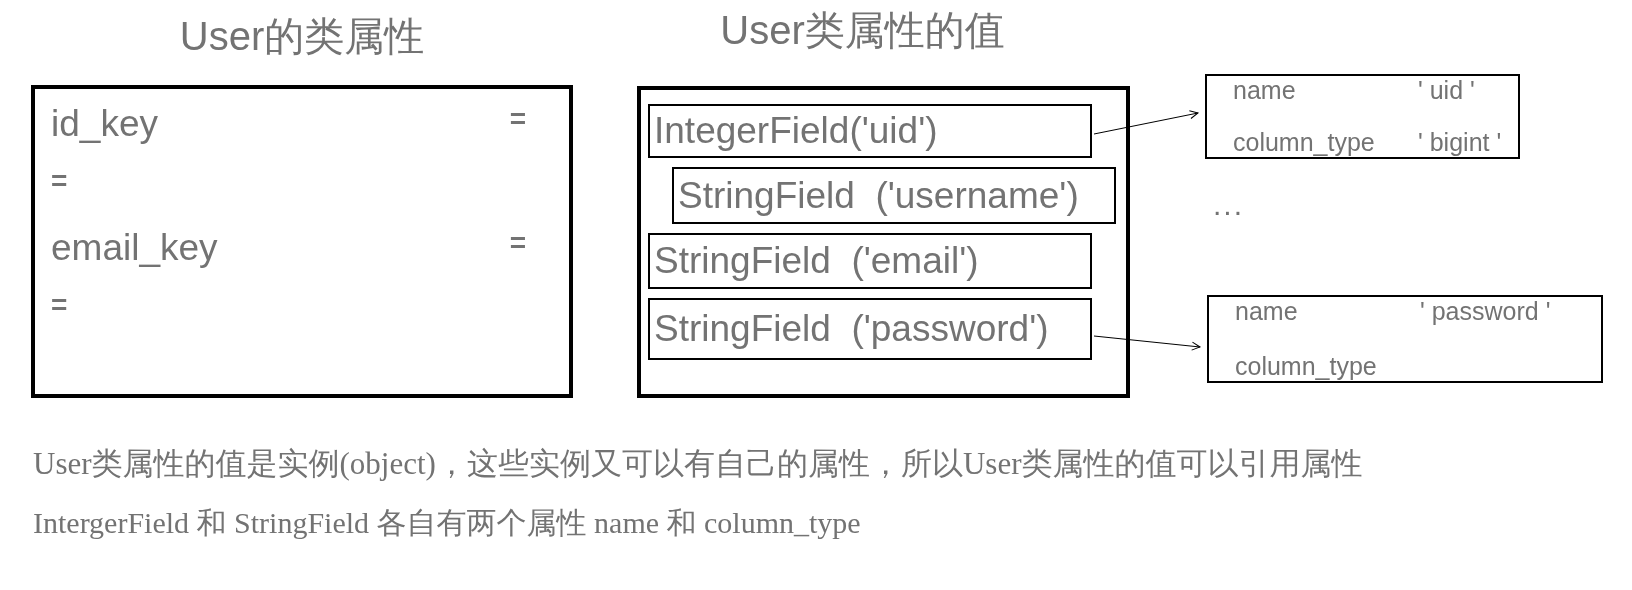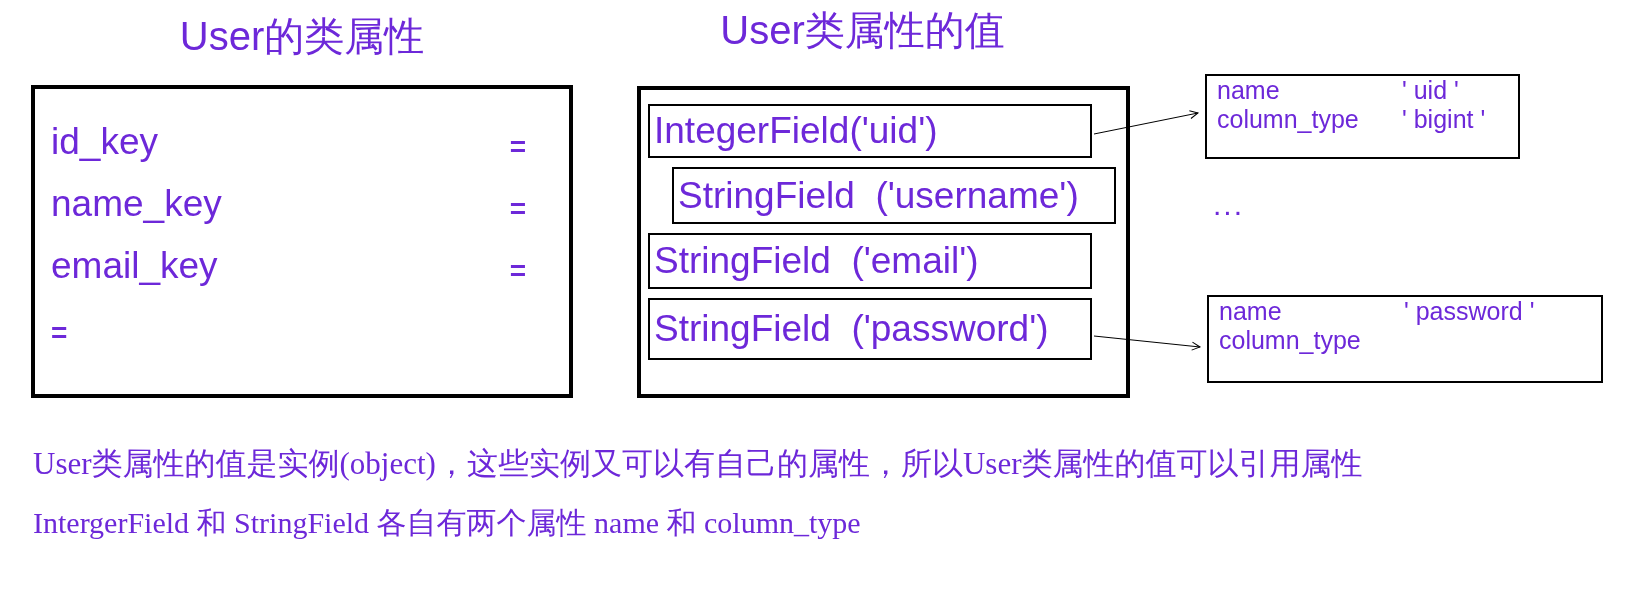--- a/index.html
+++ b/index.html
@@ -1,21 +1,21 @@
 <!DOCTYPE html>
 <html><head>
 <meta charset="utf-8">
 <style>
   html, body { margin: 0; padding: 0; background: #ffffff; }
   .canvas {
     position: relative;
     width: 1632px;
     height: 590px;
     background: #ffffff;
-    color: #6d28d9;
+    color: #737373;
     font-family: "Liberation Sans", "DejaVu Sans", sans-serif;
     overflow: hidden;
   }
   .title {
     position: absolute;
     font-size: 40px;
     line-height: 48px;
     text-align: center;
     white-space: nowrap;
   }
@@ -28,21 +28,21 @@
     width: 542px; height: 313px;
     border: 4px solid #000;
     box-sizing: border-box;
   }
   .attr-row {
     position: absolute;
     left: 16px; right: 43px;
     height: 60px;
     display: flex;
     justify-content: space-between;
-    align-items: flex-end;
+    align-items: flex-start;
   }
   .attr-row.r0 { top: 14px; }
   .attr-row.r1 { top: 76px; }
   .attr-row.r2 { top: 138px; }
   .attr-row.r3 { top: 200px; }
   .attr-name { font-size: 37px; }
   .eq { font-size: 28px; font-weight: bold; }
 
   .middle-box {
     position: absolute;
@@ -75,22 +75,22 @@
     width: 1632px; height: 590px;
     pointer-events: none;
   }
 
   .detail-box {
     position: absolute;
     border: 2px solid #000;
     box-sizing: border-box;
     display: flex;
     flex-direction: column;
-    justify-content: flex-start;
-    padding-left: 10px;
+    justify-content: space-between;
+    padding-left: 26px;
     font-size: 25px;
   }
   .detail-uid      { left: 1205px; top: 74px;  width: 315px; height: 85px; }
   .detail-password { left: 1207px; top: 295px; width: 396px; height: 88px; }
   .drow { display: flex; white-space: pre; }
   .dlabel { width: 185px; flex-shrink: 0; }
   .dvalue { white-space: pre; }
 
   .ellipsis {
     position: absolute;
@@ -116,21 +116,20 @@
 
   <div class="title title-left">User的类属性</div>
   <div class="title title-middle">User类属性的值</div>
 
   <div class="left-box">
     <div class="attr-row r0">
       <span class="attr-name">id_key</span>
       <span class="eq">=</span>
     </div>
     <div class="attr-row r1">
-      <span class="attr-name">name_key</span>
       <span class="eq">=</span>
     </div>
     <div class="attr-row r2">
       <span class="attr-name">email_key</span>
       <span class="eq">=</span>
     </div>
     <div class="attr-row r3">
       <span class="eq">=</span>
     </div>
   </div>

